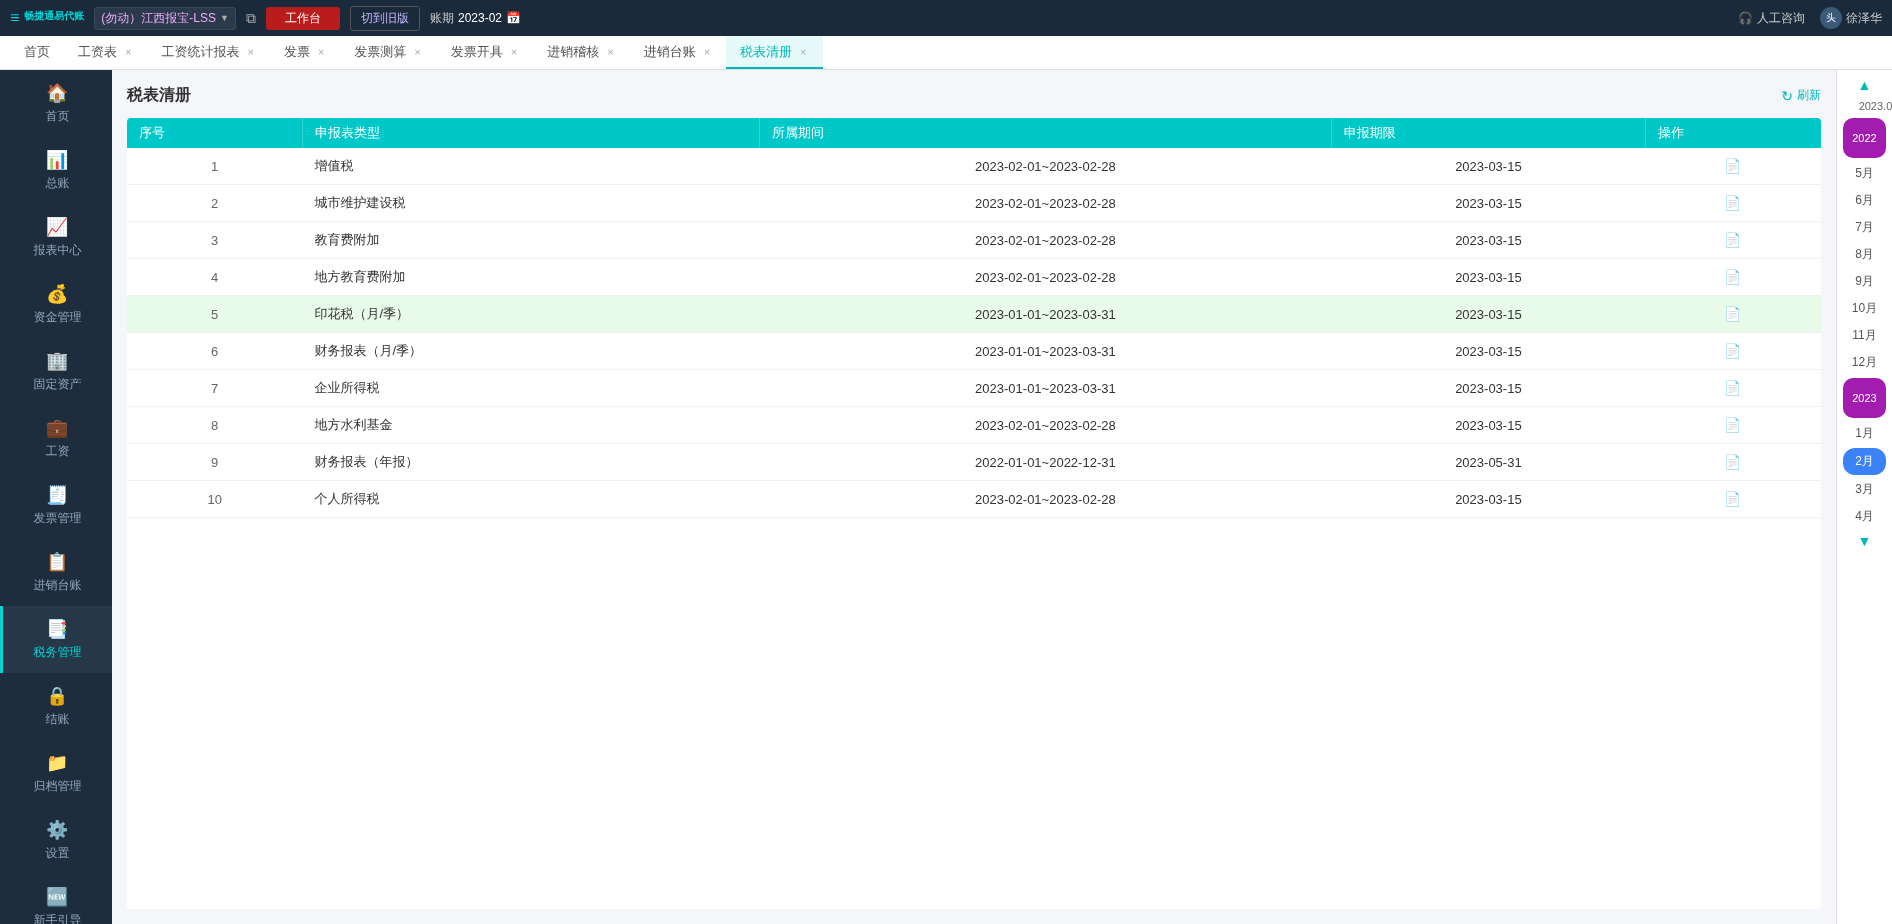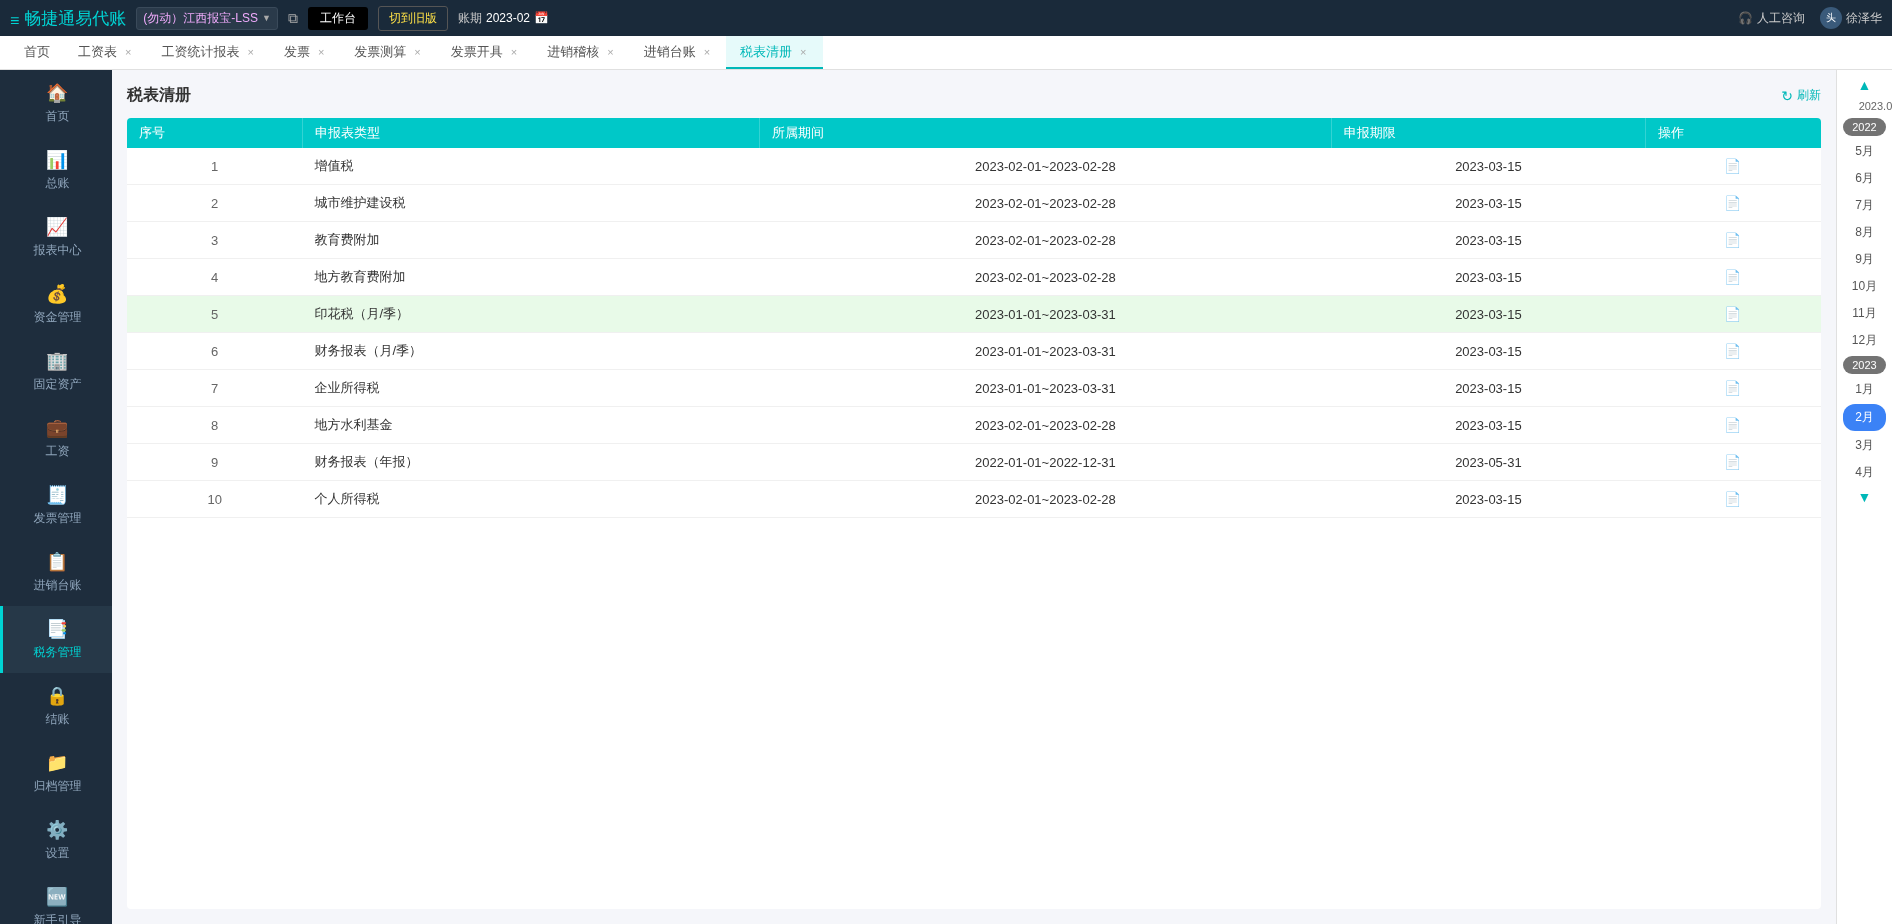--- a/index.html
+++ b/index.html
@@ -1,25 +1,25 @@
 <!DOCTYPE html>
 <html><head>
   <meta charset="utf-8">
   <style>
     * { box-sizing: border-box; margin: 0; padding: 0; }
     body { font-family: "Microsoft YaHei", "PingFang SC", sans-serif; font-size: 13px; background: #f0f2f5; display: flex; flex-direction: column; height: 100vh; overflow: hidden; }
 
     
     .top-bar { height: 36px; background: #1a2a3a; display: flex; align-items: center; padding: 0 10px; gap: 10px; flex-shrink: 0; }
-    .top-bar-logo { color: #00d4d4; font-size: 17px; font-weight: normal; display: flex; align-items: flex-end; gap: 5px; }
+    .top-bar-logo { color: #00d4d4; font-size: 10px; font-weight: bold; display: flex; align-items: flex-start; gap: 5px; }
     .top-bar-logo::before { content: "≡"; font-size: 16px; }
     .company-selector { background: #2a3a4a; border: 1px solid #3a4a5a; border-radius: 3px; padding: 2px 6px; color: #f0abfc; font-size: 12px; display: flex; align-items: center; gap: 4px; cursor: pointer; }
     .company-selector::after { content: "▼"; font-size: 9px; color: #aaa; }
-    .top-bar-btn { background: #000000; color: white; border: none; border-radius: 3px; padding: 3px 12px; font-size: 12px; cursor: pointer; }
-    .top-bar-btn2 { background: transparent; color: #fde047; border: 1px solid #555; border-radius: 3px; padding: 3px 10px; font-size: 12px; cursor: pointer; }
+    .top-bar-btn { background: #b91c1c; color: white; border: none; border-radius: 3px; padding: 3px 19px; font-size: 12px; cursor: pointer; }
+    .top-bar-btn2 { background: transparent; color: #c4b5fd; border: 1px solid #555; border-radius: 3px; padding: 3px 10px; font-size: 12px; cursor: pointer; }
     .period { color: #ccc; font-size: 12px; display: flex; align-items: center; gap: 4px; }
     .top-right { margin-left: auto; display: flex; align-items: center; gap: 15px; color: #ccc; font-size: 12px; }
     .top-right-item { display: flex; align-items: center; gap: 4px; cursor: pointer; }
     .avatar-circle { width: 22px; height: 22px; border-radius: 50%; background: #3a5a7a; display: flex; align-items: center; justify-content: center; color: #fff; font-size: 10px; }
 
     
     .tab-bar { height: 34px; background: #fff; border-bottom: 1px solid #e0e0e0; display: flex; align-items: stretch; padding-left: 10px; flex-shrink: 0; box-shadow: 0 1px 3px rgba(0,0,0,0.05); }
     .tab-item { padding: 0 14px; display: flex; align-items: center; gap: 6px; font-size: 13px; color: #555; cursor: pointer; border-bottom: 2px solid transparent; white-space: nowrap; }
     .tab-item.active { color: #00b8b8; border-bottom: 2px solid #00b8b8; background: #e6fafa; }
     .tab-close { font-size: 11px; color: #aaa; cursor: pointer; padding: 1px 2px; border-radius: 2px; }
@@ -54,21 +54,21 @@
     tbody td { padding: 9px 12px; font-size: 13px; color: #333; text-align: center; }
     tbody td:first-child { color: #666; }
     tbody td:nth-child(2) { text-align: left; }
     .action-icon { color: #999; cursor: pointer; font-size: 14px; }
 
     
     .year-panel { width: 56px; background: #fff; display: flex; flex-direction: column; align-items: center; border-left: 1px solid #e0e0e0; flex-shrink: 0; overflow-y: auto; padding: 4px 0; }
     .year-panel-header { font-size: 11px; color: #666; padding: 4px 0; text-align: center; margin-left: 28px; }
     .year-month-item { width: 100%; text-align: center; padding: 5px 4px; font-size: 12px; color: #555; cursor: pointer; }
     .year-month-item.active { background: #3b82f6; color: #fff; border-radius: 12px; margin: 1px 6px; width: calc(100% - 12px); }
-    .year-month-item.year-label { background: #737373; color: #fff; border-radius: 10px; font-size: 11px; margin: 2px 6px; width: calc(100% - 12px); padding: 3px 2px; }
+    .year-month-item.year-label { background: #a21caf; color: #fff; border-radius: 10px; font-size: 11px; margin: 2px 6px; width: calc(100% - 12px); padding: 14px 2px; }
     .nav-arrow { color: #00b8b8; cursor: pointer; padding: 3px; font-size: 14px; }
   </style>
 </head>
 <body>
 
 <div class="top-bar">
   <div class="top-bar-logo">
     <span>畅捷通易代账</span>
   </div>
   <div class="company-selector">

